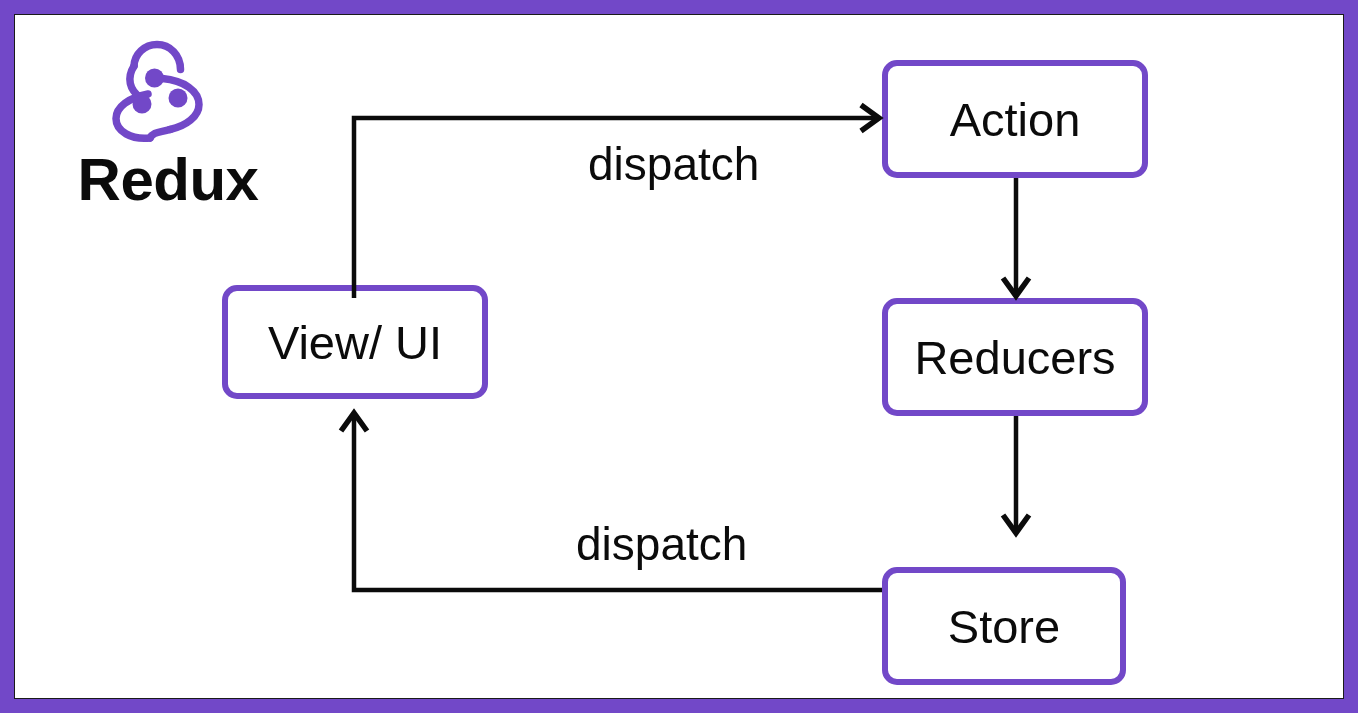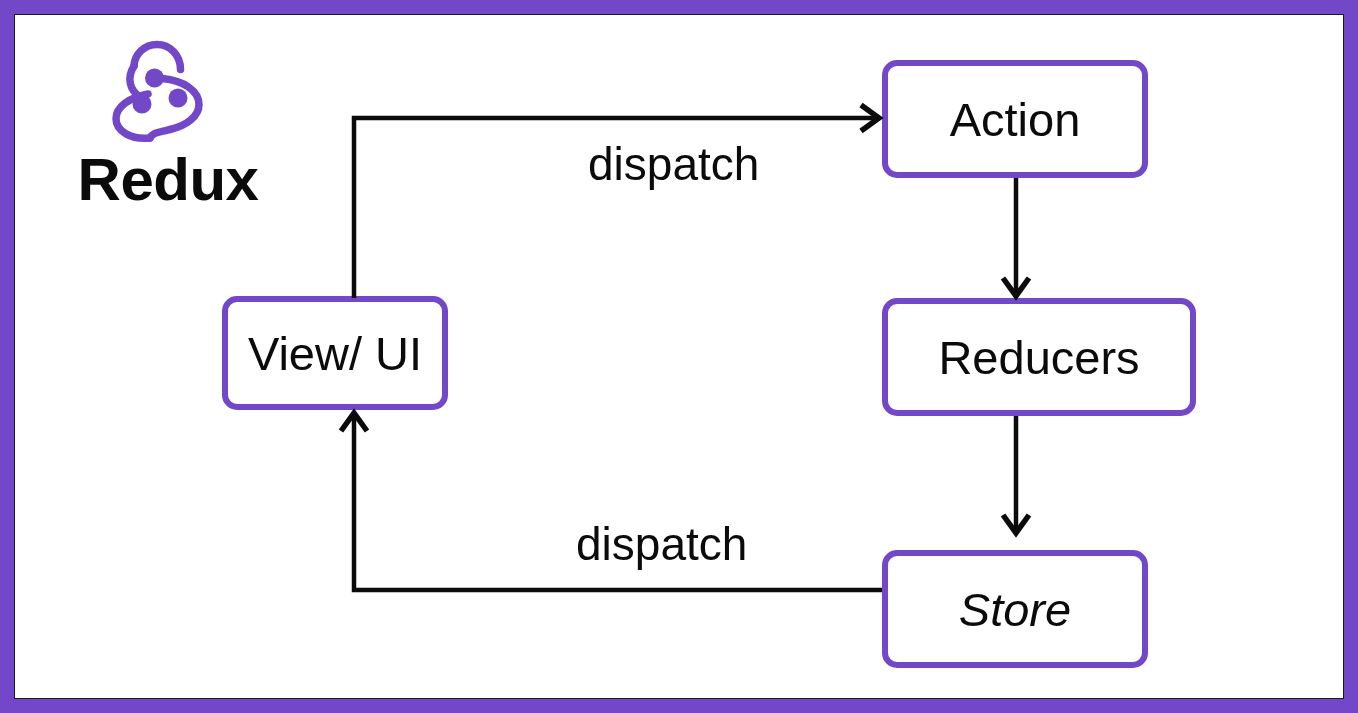--- a/index.html
+++ b/index.html
@@ -76,23 +76,23 @@
   .node-label {
     font-size: 47px;
     font-weight: 400;
     color: #0b0b0b;
     line-height: 1;
     white-space: nowrap;
     letter-spacing: 0px;
   }
 
   #node-action   { left: 882px; top:  60px; width: 266px; height: 118px; }
-  #node-reducers { left: 882px; top: 298px; width: 314px; height: 118px; }
-  #node-store    { left: 882px; top: 550px; width: 266px; height: 118px; font-style: italic; }
-  #node-view     { left: 222px; top: 296px; width: 226px; height: 114px; }
+  #node-reducers { left: 882px; top: 298px; width: 266px; height: 118px; }
+  #node-store    { left: 882px; top: 567px; width: 244px; height: 118px; }
+  #node-view     { left: 222px; top: 285px; width: 266px; height: 114px; }
 
   
   #connectors {
     position: absolute;
     left: 0;
     top: 0;
     width: 1358px;
     height: 713px;
     pointer-events: none;
   }

